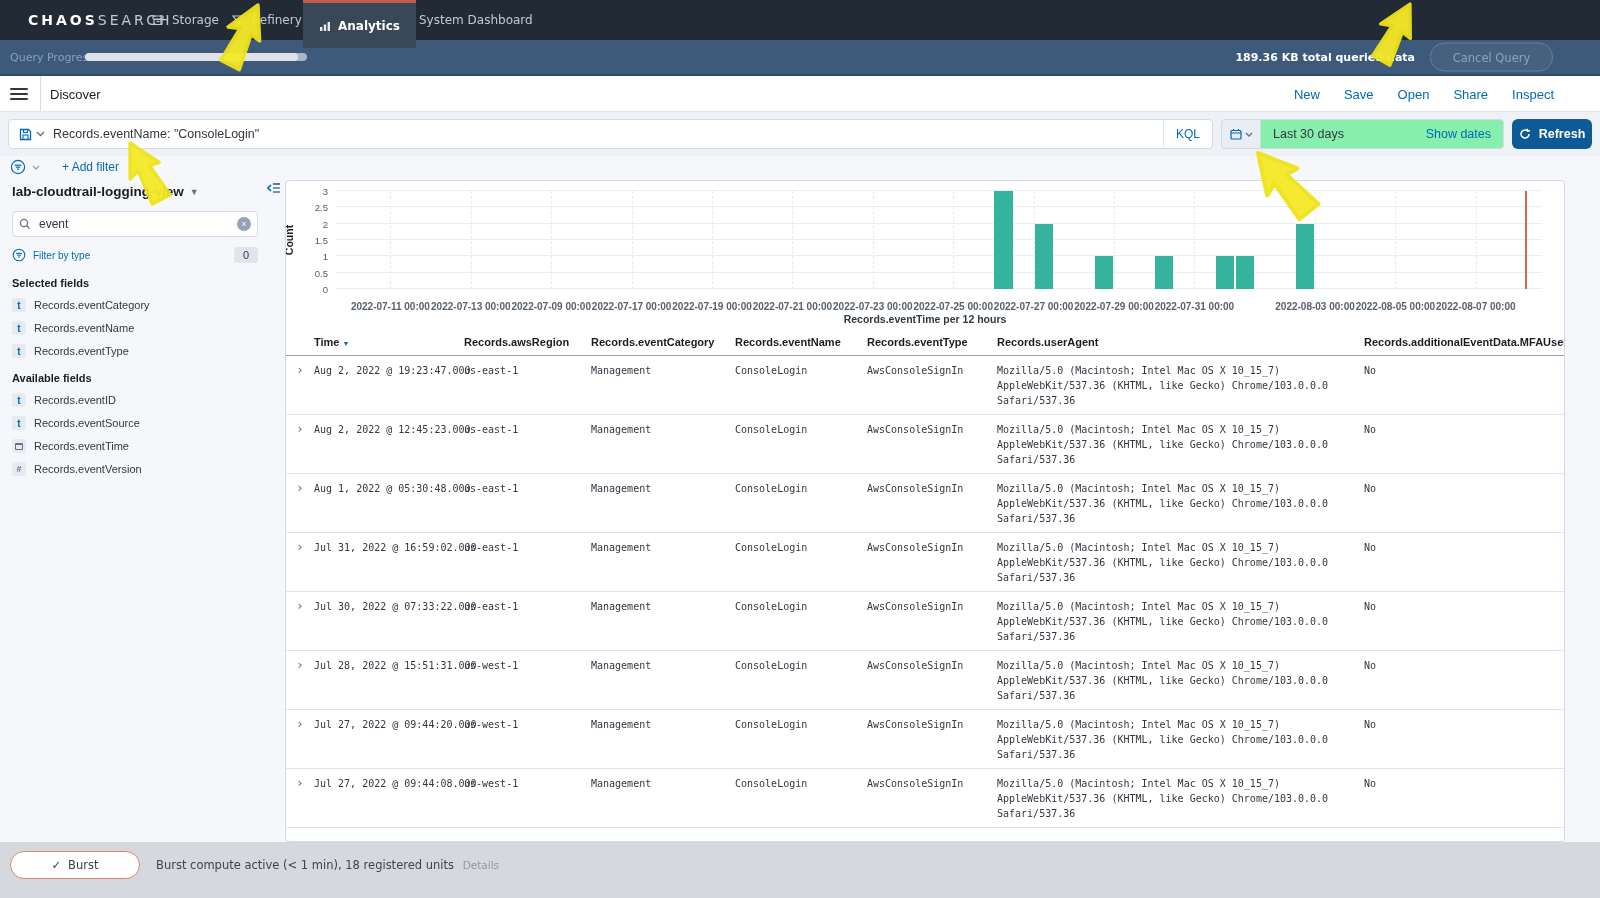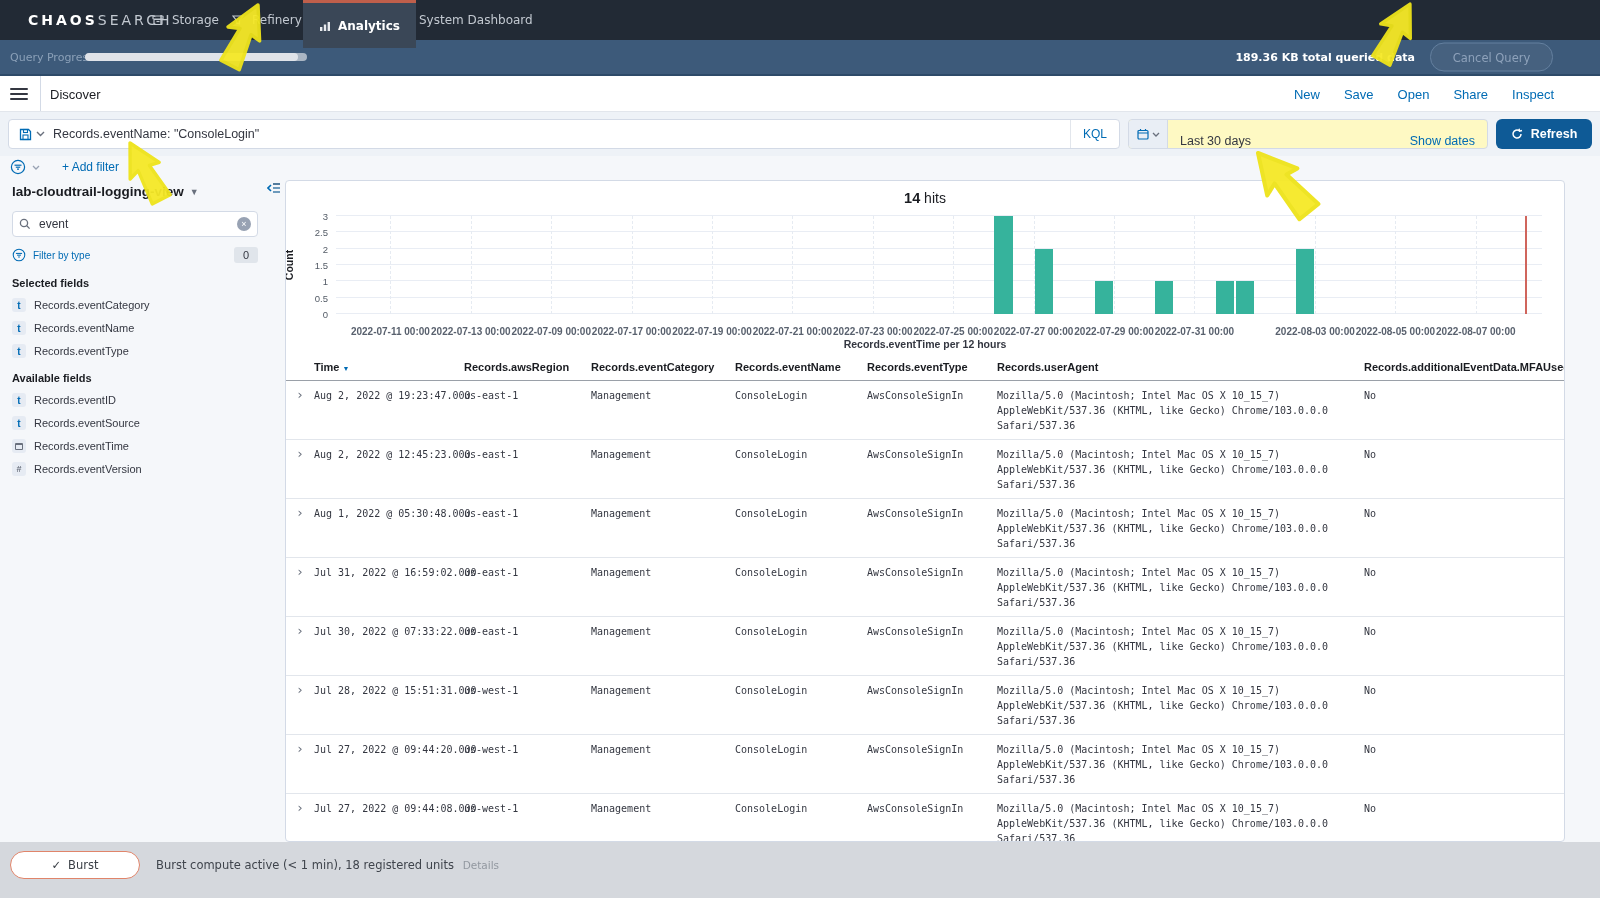--- a/index.html
+++ b/index.html
@@ -45,27 +45,27 @@
   .tb-actions span{color:#006BB4;font-size:13px;cursor:pointer;}
   
   .querystrip{position:absolute;left:0;top:112px;width:1600px;height:44px;background:#eef2f7;
               display:flex;align-items:center;padding:0 8px;box-sizing:border-box;gap:8px;}
   .queryinput{flex:1;height:30px;background:#fff;border:1px solid #d3dae6;border-radius:4px;
               display:flex;align-items:center;box-sizing:border-box;}
   .qi-left{display:flex;align-items:center;gap:4px;padding:0 8px 0 10px;cursor:pointer;}
   .qi-text{flex:1;font-size:12.5px;color:#343741;}
   .qi-kql{padding:0 12px;border-left:1px solid #e2e6ec;align-self:stretch;display:flex;align-items:center;
           color:#006BB4;font-size:12px;cursor:pointer;}
-  .datepicker{width:360px;height:30px;background:#fef9c3;border:1px solid #d3dae6;border-radius:4px;
-              display:flex;align-items:flex-end;box-sizing:border-box;overflow:hidden;}
+  .datepicker{width:283px;height:30px;background:#86efac;border:1px solid #d3dae6;border-radius:4px;
+              display:flex;align-items:center;box-sizing:border-box;overflow:hidden;}
   .dp-cal{width:38px;align-self:stretch;background:#e9eef5;border-right:1px solid #d3dae6;
           display:flex;align-items:center;justify-content:center;gap:3px;cursor:pointer;}
   .dp-range{padding-left:12px;font-size:12.5px;color:#343741;flex:1;cursor:pointer;}
   .dp-show{padding-right:12px;color:#006BB4;font-size:12.5px;cursor:pointer;}
-  .refreshbtn{width:96px;height:30px;background:#0e5a96;border-radius:6px;color:#fff;font-size:12.5px;
+  .refreshbtn{width:80px;height:30px;background:#0e5a96;border-radius:6px;color:#fff;font-size:12.5px;
               font-weight:700;display:flex;align-items:center;justify-content:center;gap:8px;cursor:pointer;}
   
   .filterrow{position:absolute;left:0;top:158px;height:18px;display:flex;align-items:center;gap:6px;padding-left:10px;}
   .addfilter{color:#006BB4;font-size:12px;margin-left:16px;cursor:pointer;}
   
   .sidebar{position:absolute;left:0;top:180px;width:270px;bottom:56px;padding:0 12px;box-sizing:border-box;}
   .sb-title{margin-top:4px;font-size:13.5px;font-weight:700;color:#1a1c21;display:flex;align-items:center;gap:6px;}
   .sb-caret{font-size:9px;color:#69707d;}
   .collapse-ic{position:absolute;left:267px;top:182px;cursor:pointer;}
   .sb-search{margin-top:12px;height:26px;background:#fff;border:1px solid #d3dae6;border-radius:4px;
@@ -348,24 +348,20 @@
   <span class="collapse-ic">
     <svg width="14" height="12" viewBox="0 0 14 12">
         <line x1="6" y1="2" x2="13" y2="2" stroke="#2b5d87" stroke-width="1.6"></line>
         <line x1="6" y1="6" x2="13" y2="6" stroke="#4b83ad" stroke-width="1.6"></line>
         <line x1="6" y1="10" x2="13" y2="10" stroke="#4b83ad" stroke-width="1.6"></line>
         <path d="M4 3 L1 6 L4 9" fill="none" stroke="#006BB4" stroke-width="1.6"></path>
       </svg>
   </span>
 
   <div class="panel">
-    <div class="hits-row">
-      <b>14</b>
-      <span>hits</span>
-    </div>
     <div class="chart-wrap">
       <div class="count-label">Count</div>
       <div class="plot" id="plot">
           <div class="hgrid" style="bottom: 0%;"></div>
           <div class="ylab" style="bottom: 0%;">0</div>
           <div class="hgrid" style="bottom: 16.6667%;"></div>
           <div class="ylab" style="bottom: 16.6667%;">0.5</div>
           <div class="hgrid" style="bottom: 33.3333%;"></div>
           <div class="ylab" style="bottom: 33.3333%;">1</div>
           <div class="hgrid" style="bottom: 50%;"></div>

